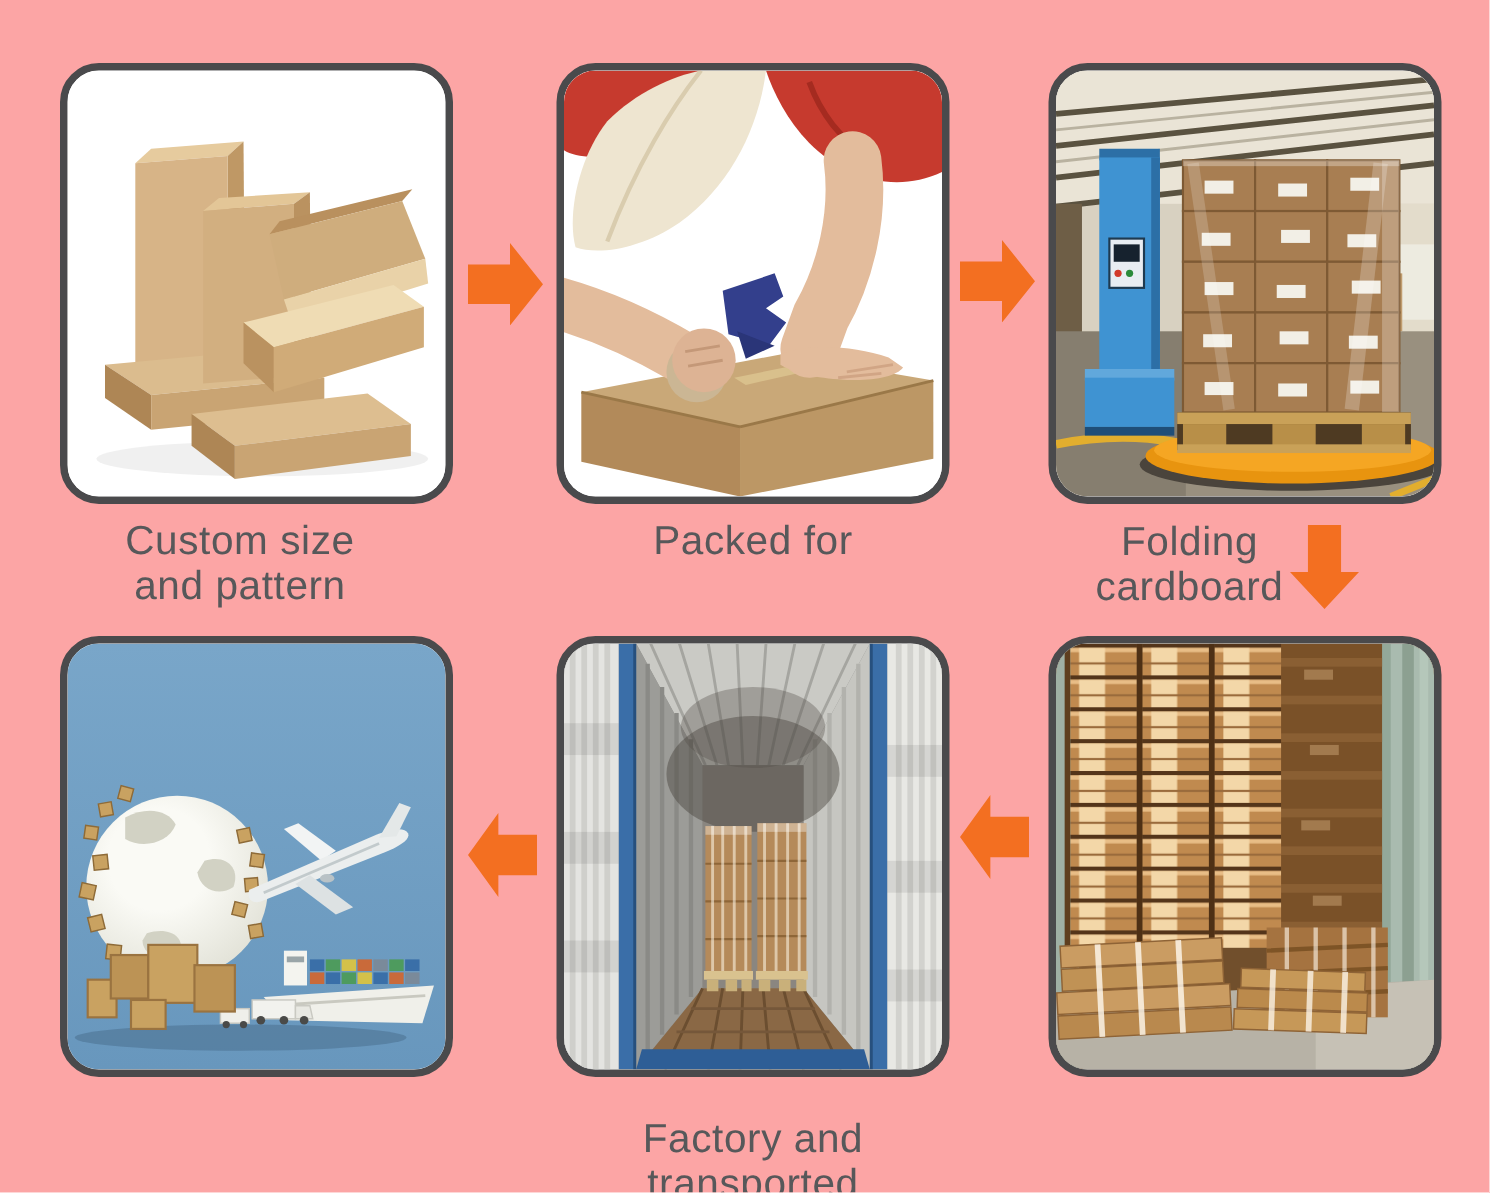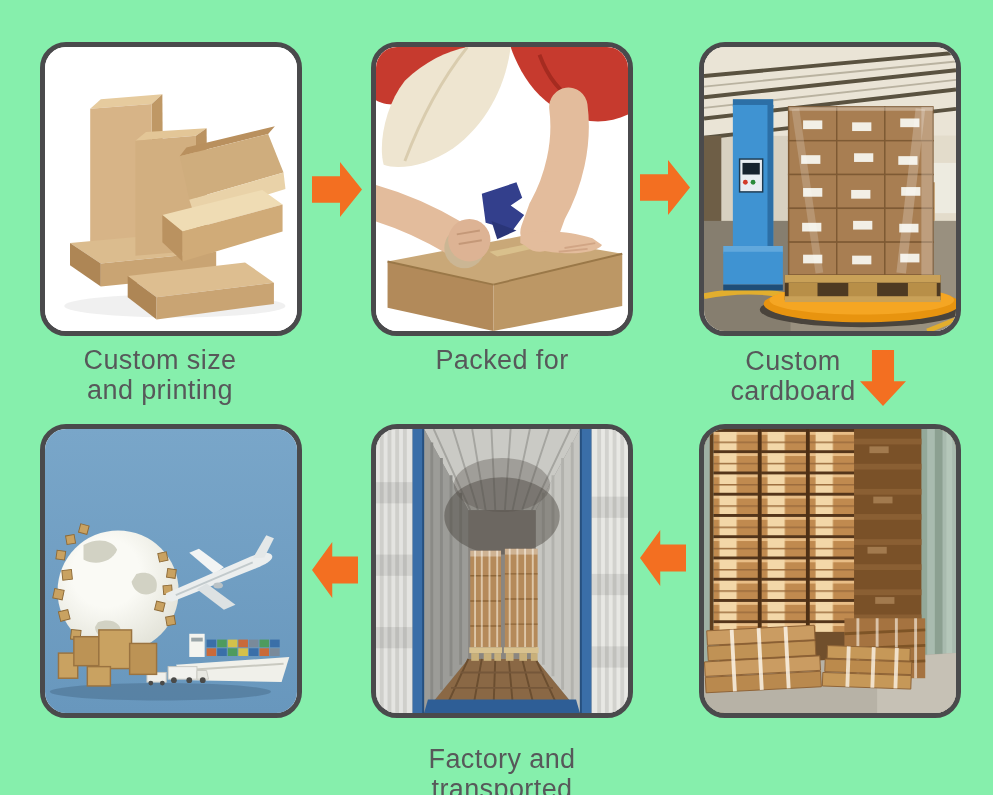--- a/index.html
+++ b/index.html
@@ -1,20 +1,20 @@
 <!DOCTYPE html>
 <html><head>
 <meta charset="utf-8">
 <style>
   * { margin:0; padding:0; box-sizing:border-box; }
   html,body { background:#ffffff; }
   body { font-family:"Liberation Sans", sans-serif; }
   .canvas {
     position:relative; width:993px; height:795px;
-    background:#86efac; overflow:hidden;
+    background:#fca5a5; overflow:hidden;
   }
   .panel {
     position:absolute; width:262px; height:294px;
     border:5px solid #4A4A4C; border-radius:26px;
     overflow:hidden; background:#fff;
   }
   .panel svg { display:block; width:100%; height:100%; }
   .p1 { left:40px;  top:42px; }
   .p2 { left:371px; top:42px; }
   .p3 { left:699px; top:42px; }
@@ -418,27 +418,27 @@
   </figure>
 
   <div class="arrow right a1"></div>
   <div class="arrow right a2"></div>
   <div class="arrow down a3"></div>
   <div class="arrow left a4"></div>
   <div class="arrow left a5"></div>
 
   <div class="step-label l1">
     <span>Custom size</span>
-    <span>and printing</span>
+    <span>and pattern</span>
   </div>
   <div class="step-label l2">
     <span>Packed for</span>
   </div>
   <div class="step-label l3">
-    <span>Custom</span>
+    <span>Folding</span>
     <span>cardboard</span>
   </div>
   <div class="step-label l5">
     <span>Factory and</span>
     <span>transported</span>
   </div>
 
 </div>
 
 </body></html>

